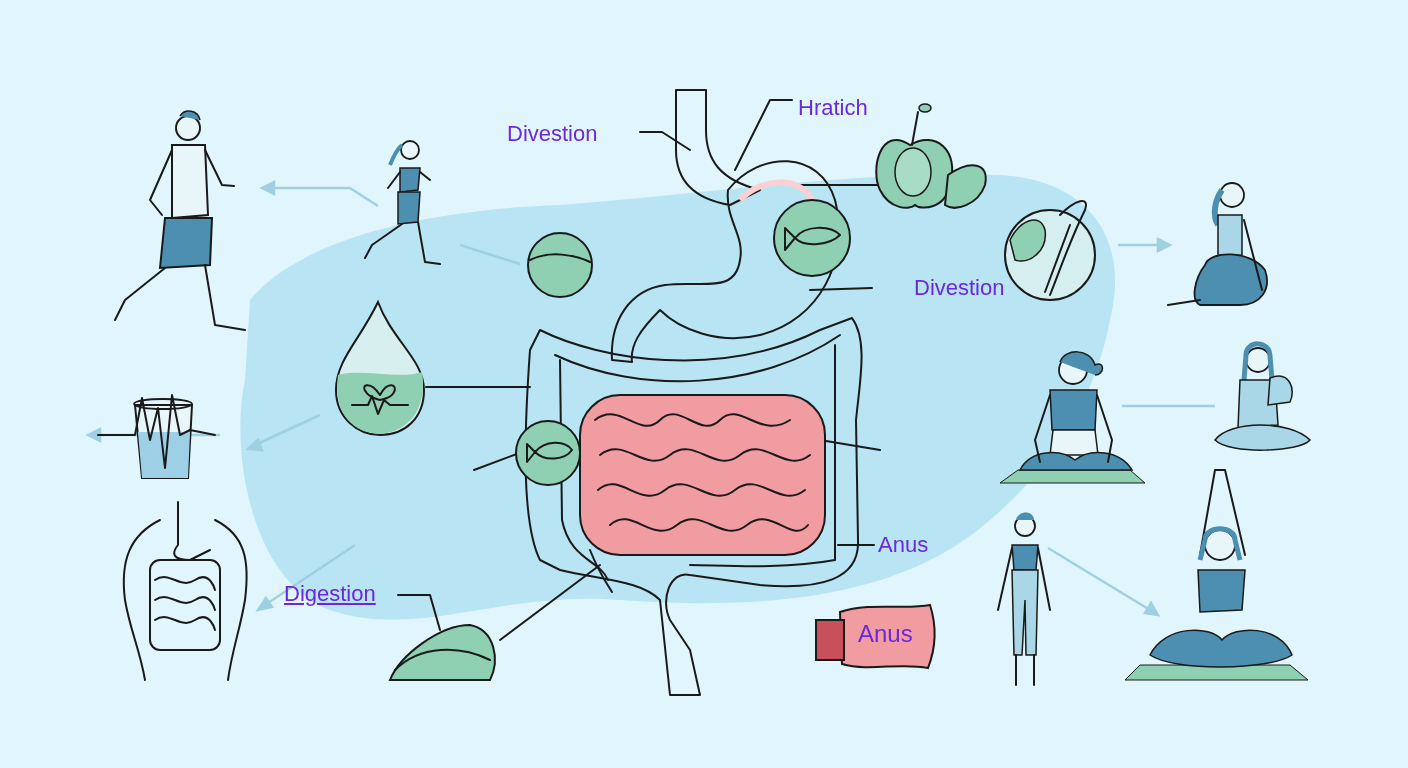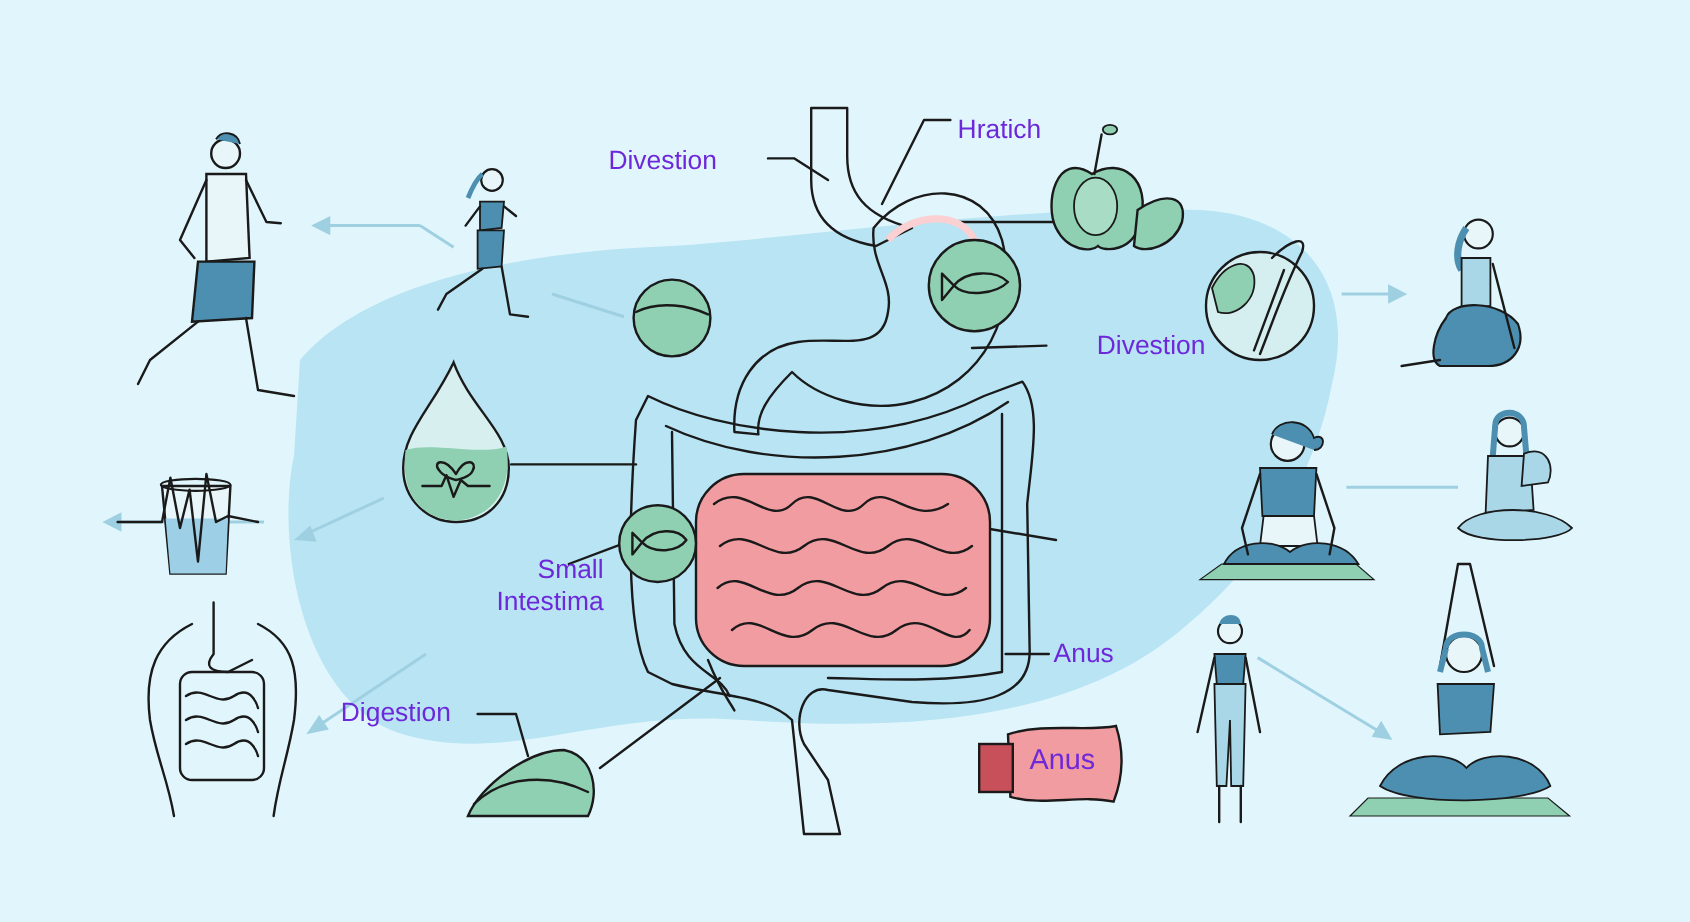--- a/index.html
+++ b/index.html
@@ -190,18 +190,16 @@
     <path d="M1205,540 C1205,525 1235,525 1235,540 L1240,560 M1205,540 L1200,560" stroke="#4d8fb0" stroke-width="5" fill="none"></path>
     <path d="M1198,570 L1245,570 L1242,610 L1200,612 Z" fill="#4d8fb0" stroke="#1a1a1a" stroke-width="1.5"></path>
     <path d="M1150,655 C1165,625 1210,625 1222,640 C1235,625 1280,625 1292,655 C1270,670 1175,672 1150,655 Z" fill="#4d8fb0" stroke="#1a1a1a" stroke-width="1.5"></path>
   </g>
 </svg>
 
 <div class="label" style="left:507px; top:121px;">Divestion</div>
 <div class="label" style="left:798px; top:95px;">Hratich</div>
 <div class="label" style="left:878px; top:275px;margin-left:36px;">Divestion</div>
 <div class="label" style="left:878px; top:532px;">Anus</div>
-<div class="label" style="left:407px; top:462px; text-align:right; width:96px;">Small
-Intestima</div>
-<div class="label" style="left:284px; top:581px;">Digestion</div>
+<div class="label" style="left:284px; top:581px;text-decoration:underline;">Digestion</div>
 <div class="label" style="left:858px; top:621px; font-size:24px;">Anus</div>
 
 </div>
 
 </body></html>

